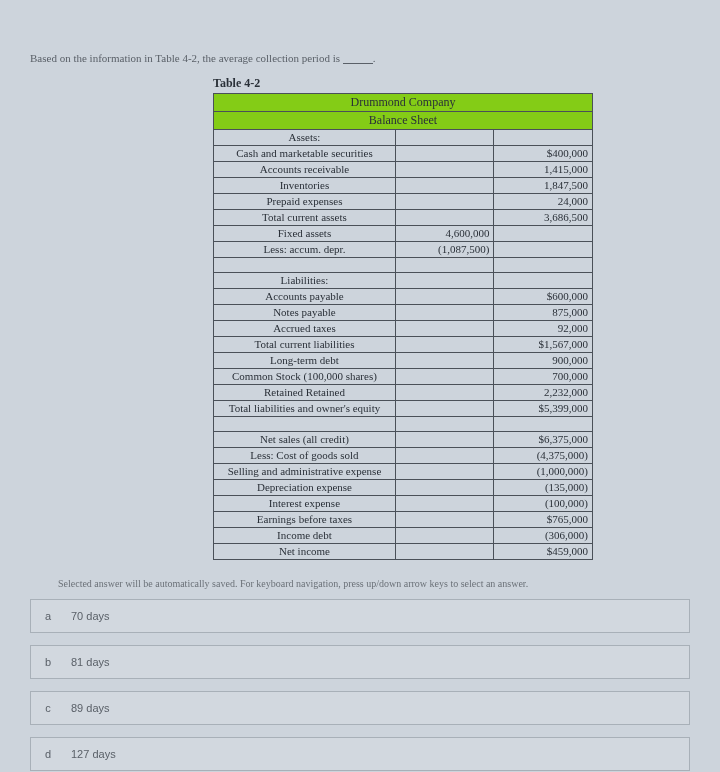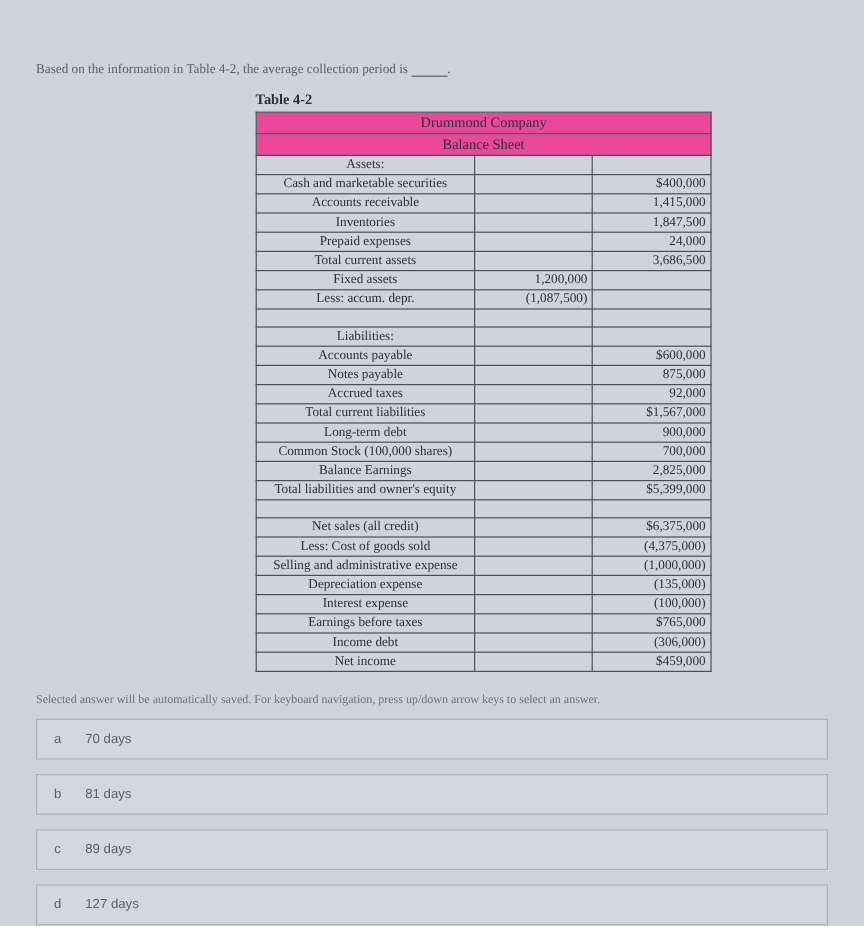--- a/index.html
+++ b/index.html
@@ -43,21 +43,21 @@
       border-collapse: collapse;
       width: 380px;
       font-size: 11px;
       color: #2a3038;
     }
     table.balance th {
       border: 1px solid #4a5058;
       font-weight: normal;
       text-align: center;
       padding: 1px 4px;
-      background: #ec4899;
+      background: #84cc16;
     }
     table.balance td {
       border: 1px solid #4a5058;
       padding: 0 4px;
       height: 15px;
       line-height: 15px;
       background: #cdd4dc;
       vertical-align: middle;
     }
     table.balance th.header {
@@ -70,20 +70,21 @@
       width: 48%;
     }
     table.balance td.num {
       text-align: right;
       width: 26%;
     }
     .saved-note {
       font-size: 10px;
       color: #6b7178;
       margin-bottom: 10px;
+      margin-left: 28px;
     }
     .answer-option {
       display: flex;
       align-items: stretch;
       border: 1px solid #a8b0b8;
       background: #d2d8df;
       margin-bottom: 12px;
       font-family: Arial, sans-serif;
       font-size: 11px;
     }
@@ -146,21 +147,21 @@
           <td class="num"></td>
           <td class="num">24,000</td>
         </tr>
         <tr>
           <td class="label">Total current assets</td>
           <td class="num"></td>
           <td class="num">3,686,500</td>
         </tr>
         <tr>
           <td class="label">Fixed assets</td>
-          <td class="num">1,200,000</td>
+          <td class="num">4,600,000</td>
           <td class="num"></td>
         </tr>
         <tr>
           <td class="label">Less: accum. depr.</td>
           <td class="num">(1,087,500)</td>
           <td class="num"></td>
         </tr>
         <tr>
           <td class="label"></td>
           <td class="num"></td>
@@ -195,23 +196,23 @@
           <td class="label">Long-term debt</td>
           <td class="num"></td>
           <td class="num">900,000</td>
         </tr>
         <tr>
           <td class="label">Common Stock (100,000 shares)</td>
           <td class="num"></td>
           <td class="num">700,000</td>
         </tr>
         <tr>
-          <td class="label">Balance Earnings</td>
-          <td class="num"></td>
-          <td class="num">2,825,000</td>
+          <td class="label">Retained Retained</td>
+          <td class="num"></td>
+          <td class="num">2,232,000</td>
         </tr>
         <tr>
           <td class="label">Total liabilities and owner's equity</td>
           <td class="num"></td>
           <td class="num">$5,399,000</td>
         </tr>
         <tr>
           <td class="label"></td>
           <td class="num"></td>
           <td class="num"></td>

